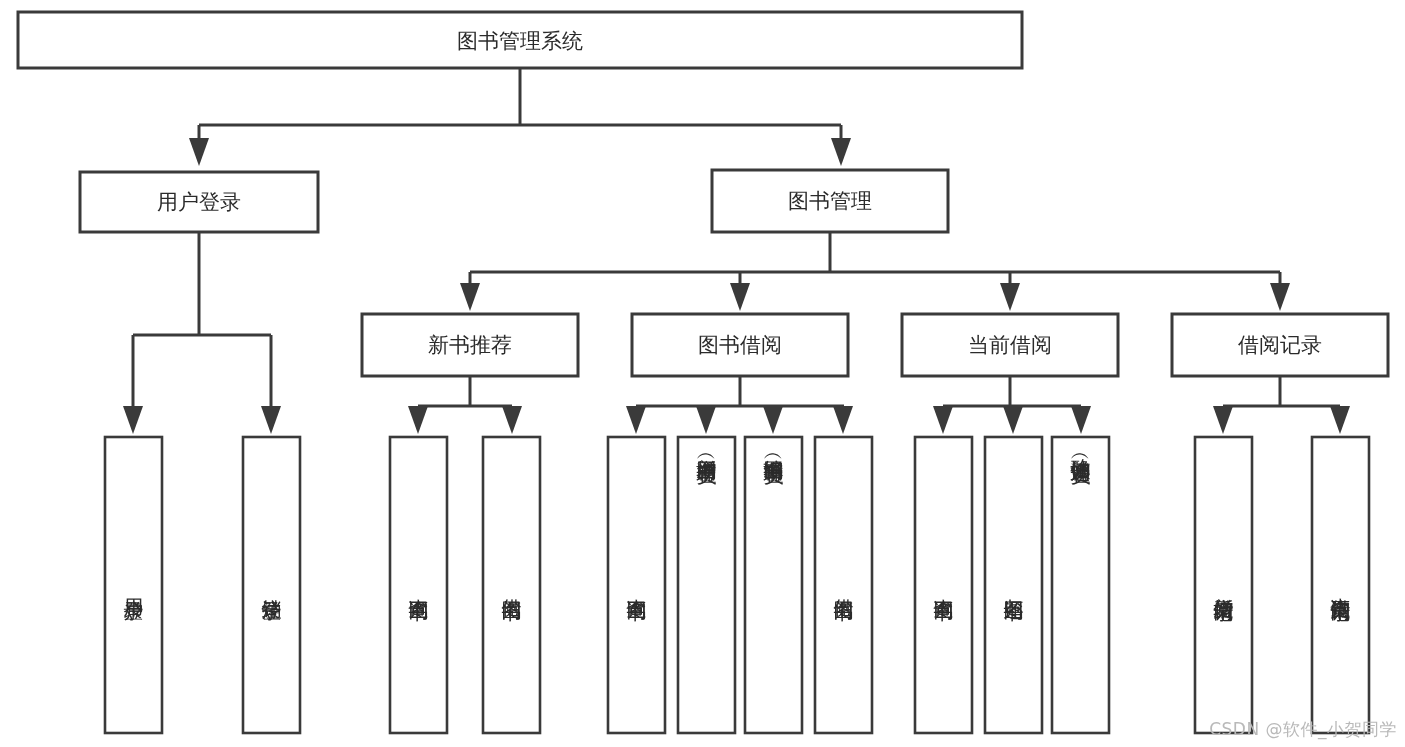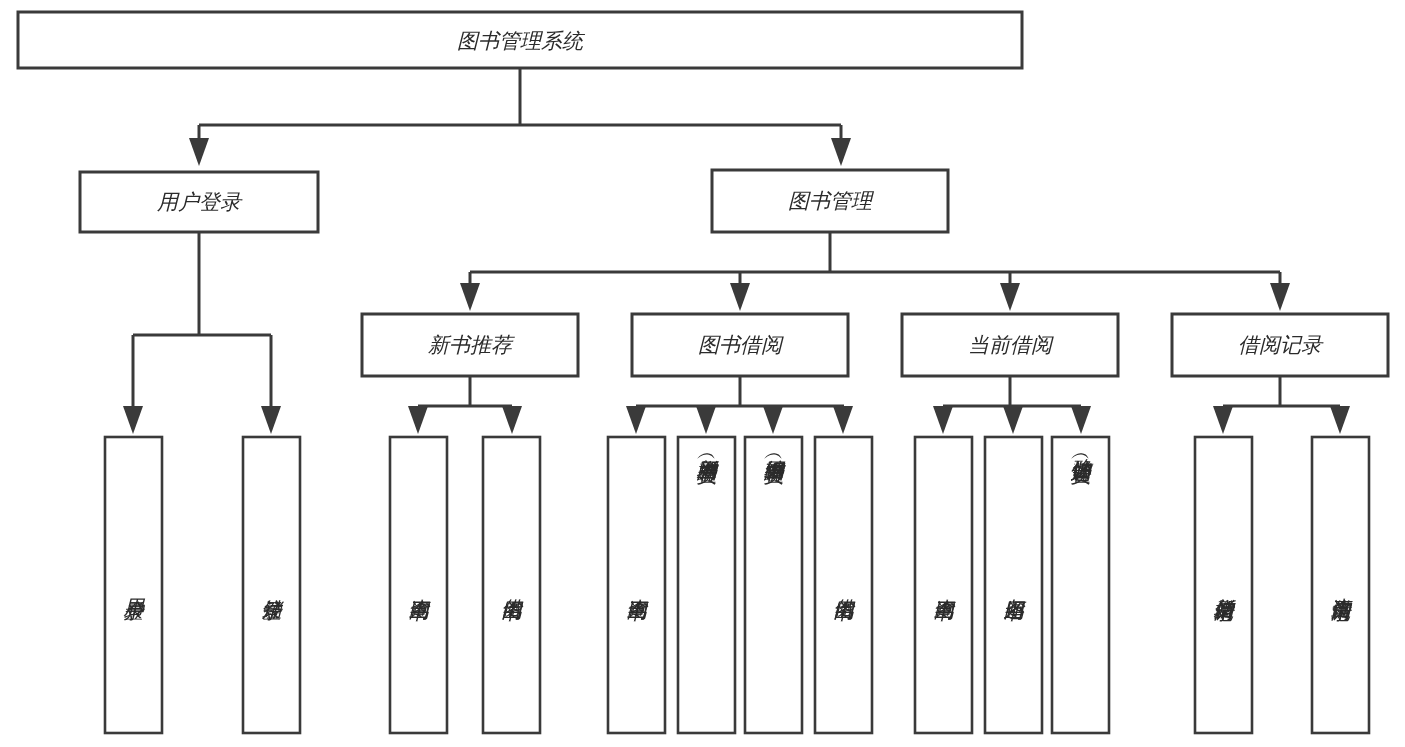--- a/index.html
+++ b/index.html
@@ -12,21 +12,20 @@
     height: 747px;
     font-family: "DejaVu Sans", "Liberation Sans", sans-serif;
     overflow: hidden;
     position: relative;
   }
   #diagram-root {
     position: absolute;
     left: 0; top: 0;
     width: 1405px;
     height: 747px;
-    font-style: italic;
   }
   svg#flow {
     display: block;
     width: 1405px;
     height: 747px;
   }
   .node-box {
     fill: #ffffff;
     stroke: #3a3a3a;
     stroke-width: 3;
@@ -237,13 +236,14 @@
   <div class="leaf-label-wrap" style="left:1052px; top:443px; width:57px; height:290px;">
     <span class="leaf-label">确认归还（管理员）</span>
   </div>
   <div class="leaf-label-wrap center" style="left:1195px; top:437px; width:57px; height:296px;">
     <span class="leaf-label">新增借阅记录</span>
   </div>
   <div class="leaf-label-wrap center" style="left:1312px; top:437px; width:57px; height:296px;">
     <span class="leaf-label">查询借阅记录</span>
   </div>
 
+  <div class="watermark">CSDN @软件_小贺同学</div>
 </div>
 
 </body></html>

